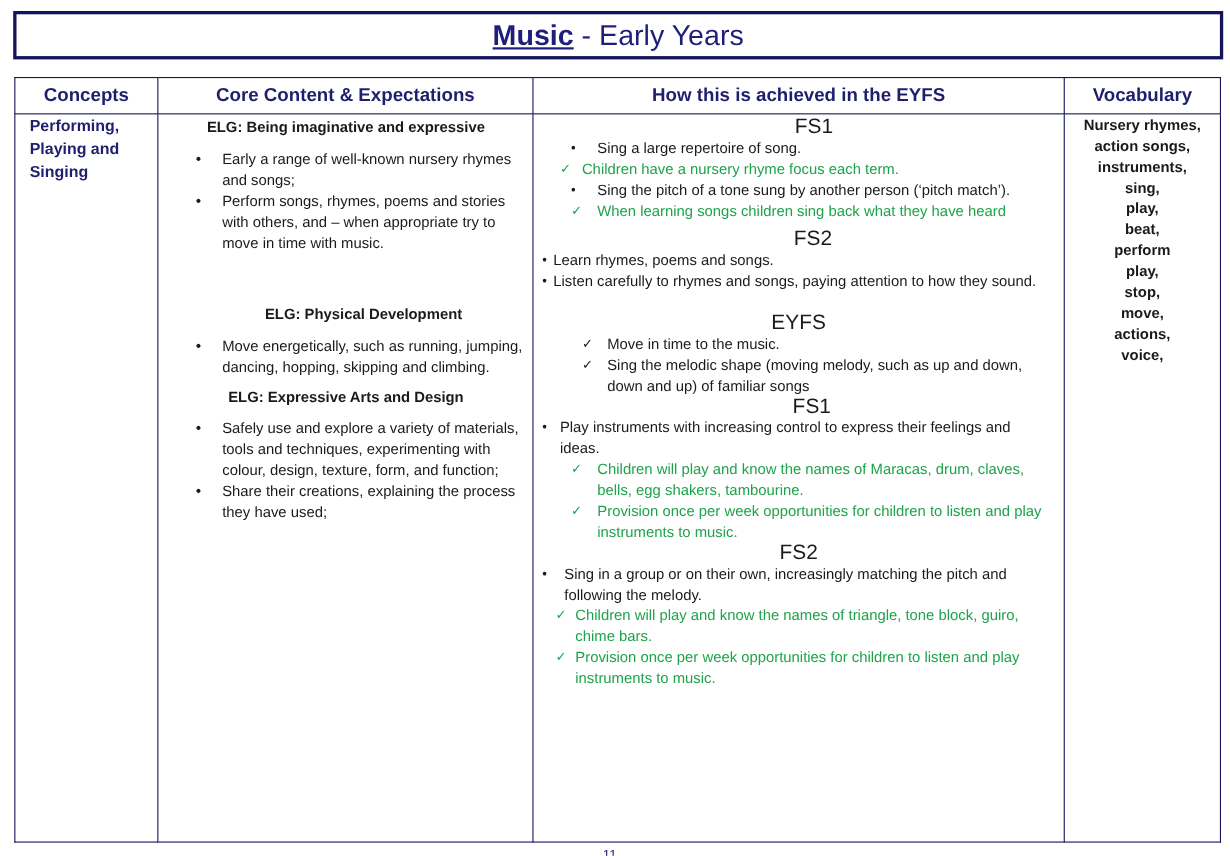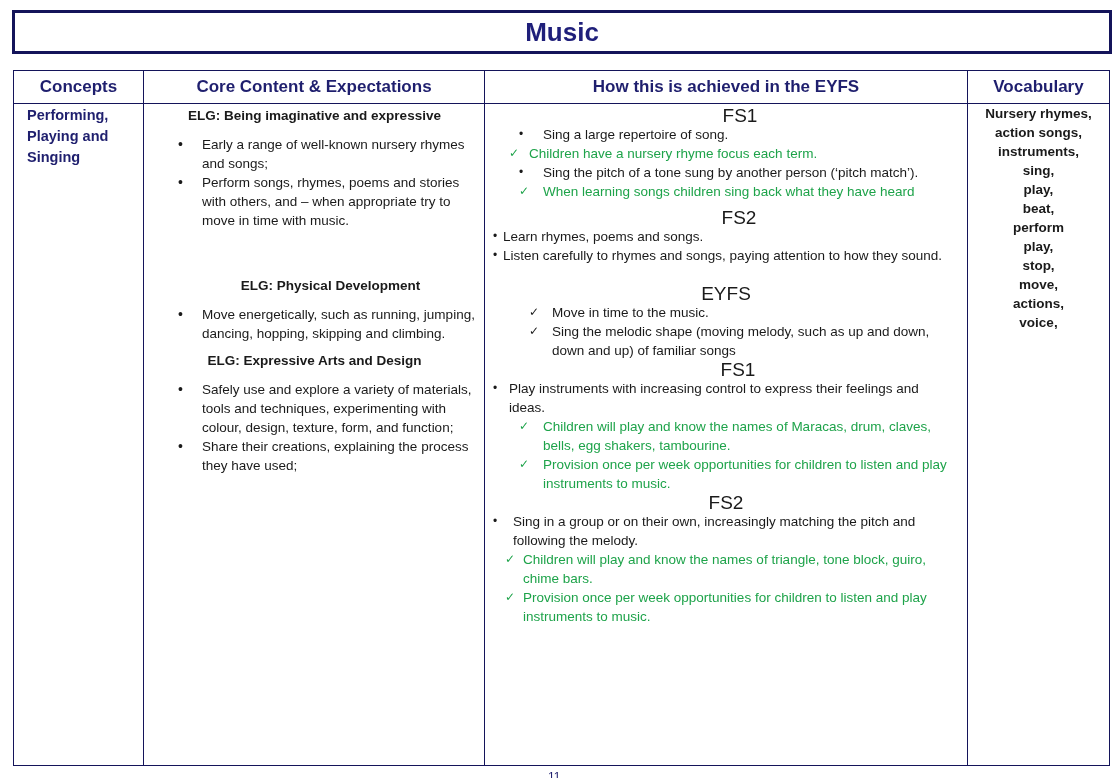--- a/index.html
+++ b/index.html
@@ -7,21 +7,21 @@
       width: 1118px; height: 778px; position: relative; overflow: hidden;
       font-family: "Liberation Sans", "DejaVu Sans", sans-serif;
       color: #1a1a1a;
     }
     .title-box {
       position: absolute; left: 12px; top: 10px; width: 1094px; height: 38px;
       border: 3px solid #14145a;
       display: flex; align-items: center; justify-content: center;
       color: #1f1f7a; font-size: 26px;
     }
-    .title-box b { font-weight: bold; }
+    .title-box b { font-weight: bold; text-decoration: underline; }
     table.main {
       position: absolute; left: 13px; top: 70px;
       width: 1096px; height: 696px;
       border-collapse: collapse; table-layout: fixed;
     }
     table.main th, table.main td {
       border: 1.5px solid #14145a;
       vertical-align: top;
     }
     table.main th {
@@ -55,20 +55,21 @@
     td.vocab div { white-space: nowrap; }
     .page-num {
       position: absolute; left: 548px; top: 770px; font-size: 12px; color: #1f1f6e;
     }
   </style>
 </head>
 <body>
 
 <div class="title-box">
     <b>Music</b>
+    <span style="white-space:pre"> - Early Years</span>
 </div>
 
 <table class="main">
   <colgroup>
       <col class="col1">
       <col class="col2">
       <col class="col3">
       <col class="col4">
     </colgroup>
   <thead>

